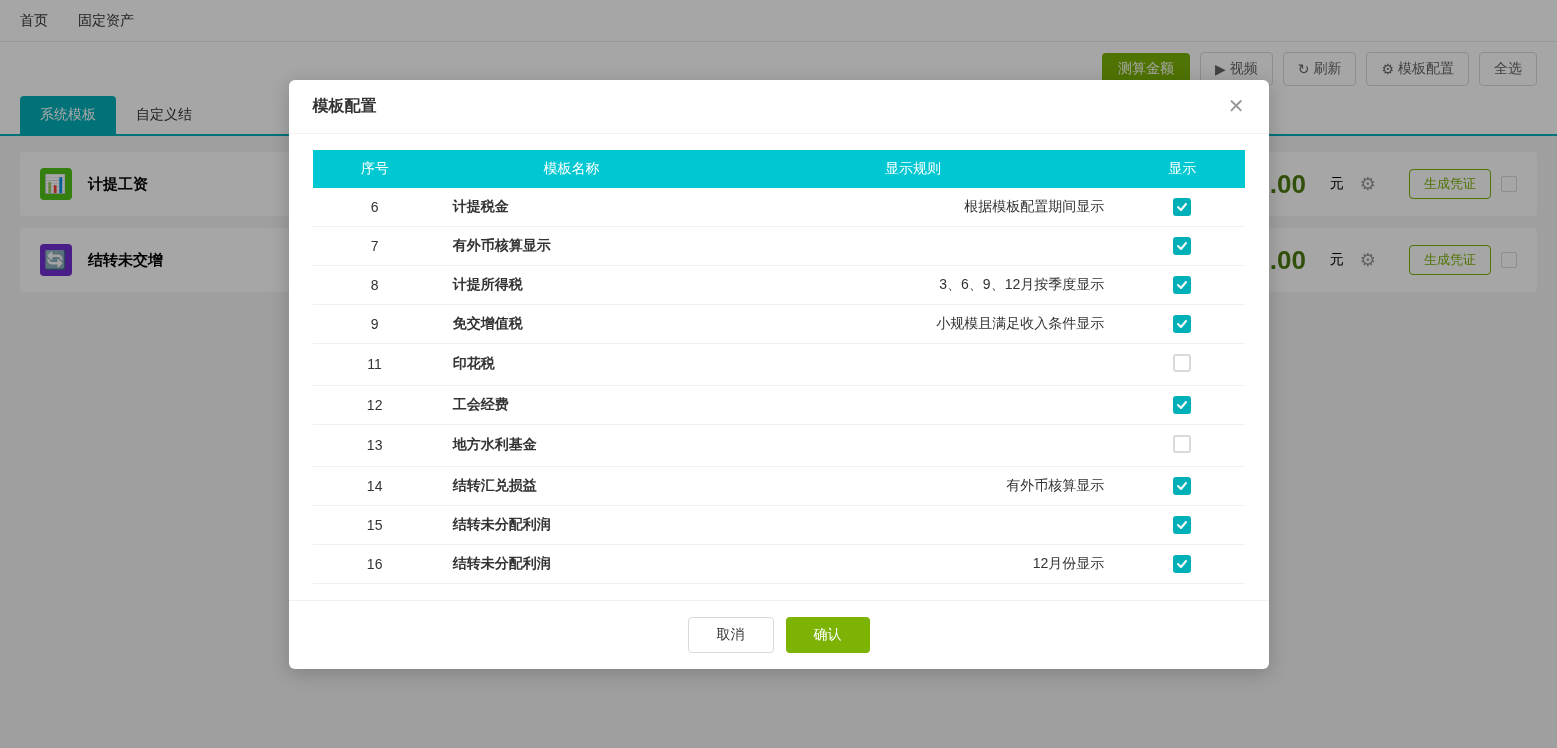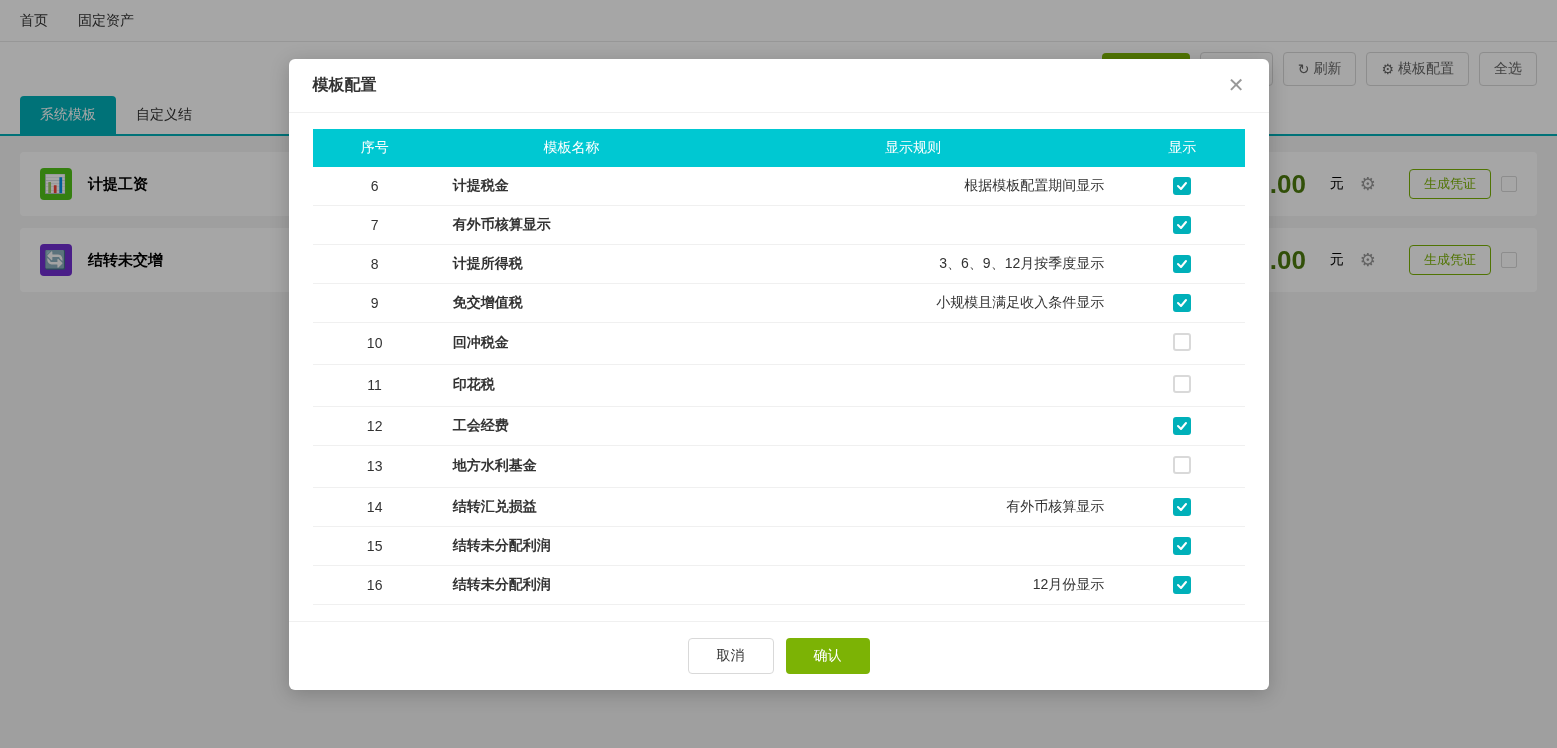--- a/index.html
+++ b/index.html
@@ -359,26 +359,20 @@
               <td>9</td>
               <td class="name-col">免交增值税</td>
               <td class="rule-col">小规模且满足收入条件显示</td>
               <td><div style="display: inline-flex; align-items: center; justify-content: center; width: 18px; height: 18px; border-radius: 3px; cursor: pointer; background: rgb(0, 176, 185); border: 2px solid rgb(0, 176, 185);">
                   <svg viewBox="0 0 12 12" width="12" height="12">
                     <polyline points="2,6 5,9 10,3" stroke="white" stroke-width="2" fill="none" stroke-linecap="round" stroke-linejoin="round"></polyline>
                   </svg>
                 </div></td>
             </tr>
             <tr>
-              <td>10</td>
-              <td class="name-col">回冲税金</td>
-              <td class="rule-col"></td>
-              <td><div style="display: inline-flex; align-items: center; justify-content: center; width: 18px; height: 18px; border-radius: 3px; cursor: pointer; background: rgb(255, 255, 255); border: 2px solid rgb(217, 217, 217);"></div></td>
-            </tr>
-            <tr>
               <td>11</td>
               <td class="name-col">印花税</td>
               <td class="rule-col"></td>
               <td><div style="display: inline-flex; align-items: center; justify-content: center; width: 18px; height: 18px; border-radius: 3px; cursor: pointer; background: rgb(255, 255, 255); border: 2px solid rgb(217, 217, 217);"></div></td>
             </tr>
             <tr>
               <td>12</td>
               <td class="name-col">工会经费</td>
               <td class="rule-col"></td>
               <td><div style="display: inline-flex; align-items: center; justify-content: center; width: 18px; height: 18px; border-radius: 3px; cursor: pointer; background: rgb(0, 176, 185); border: 2px solid rgb(0, 176, 185);">

